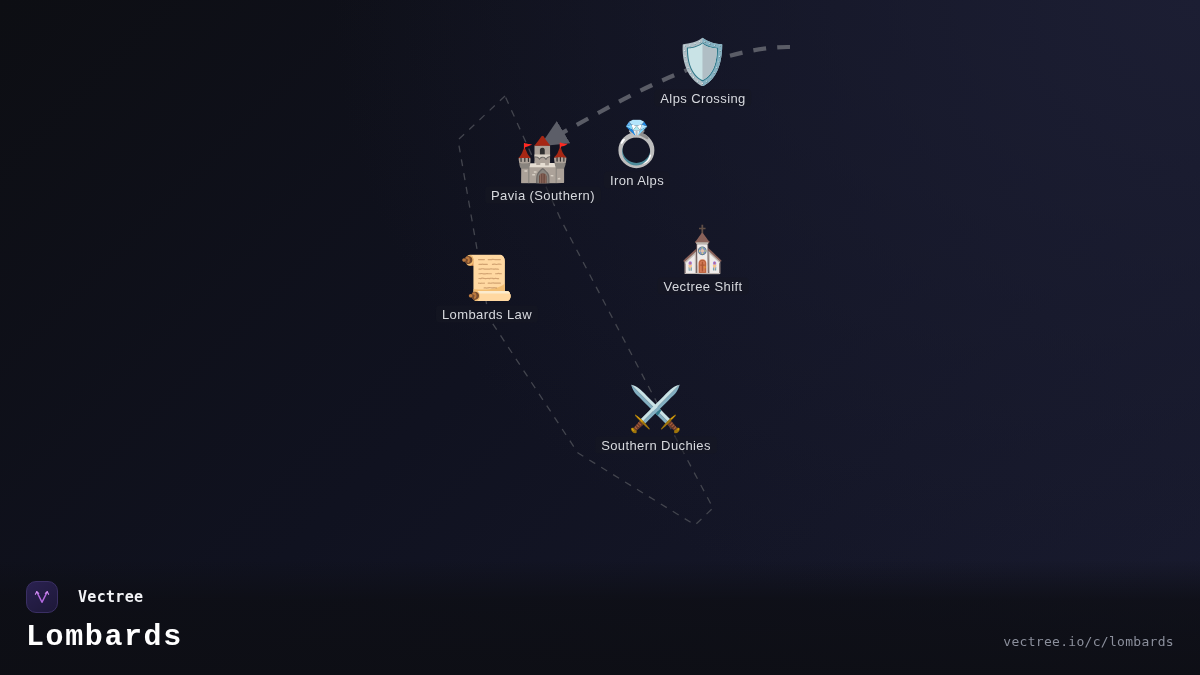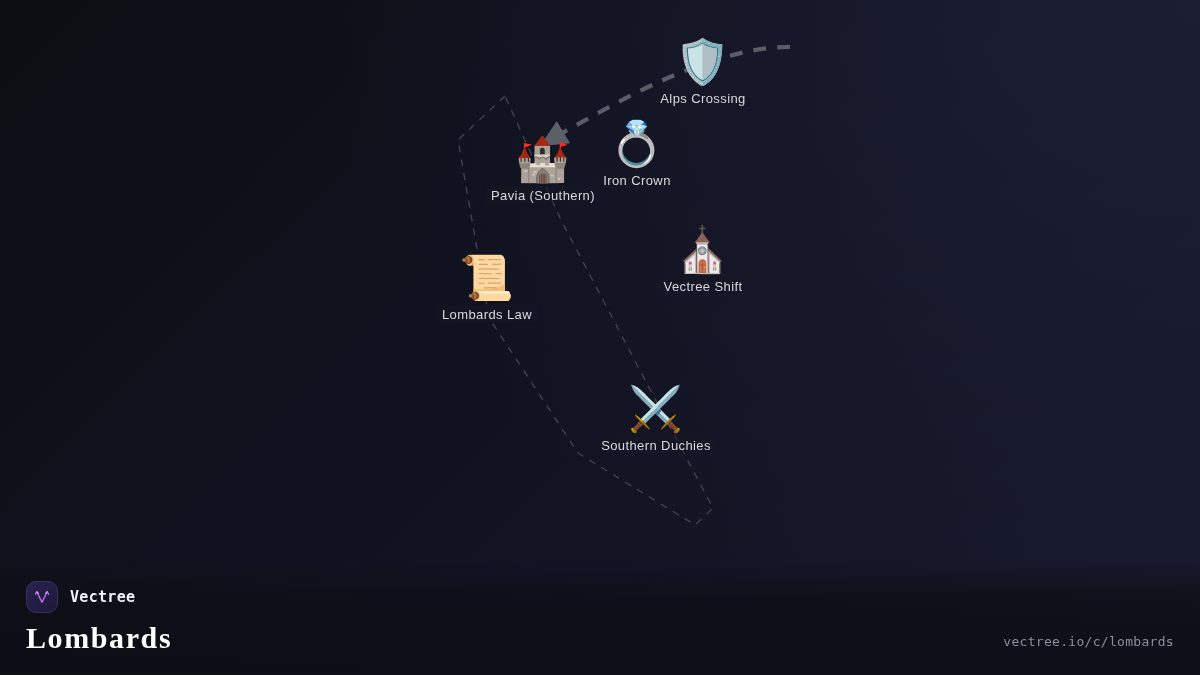--- a/index.html
+++ b/index.html
@@ -61,37 +61,37 @@
     position:absolute;
     left:0; right:0; bottom:0;
     height:115px;
     padding:0 26px 22px 26px;
     display:flex;
     align-items:flex-end;
     justify-content:space-between;
     pointer-events:auto;
   }
   #brand-block { display:flex; flex-direction:column; gap:9px; }
-  #brand-row { display:flex; align-items:center; gap:12px; }
+  #brand-row { display:flex; align-items:center; gap:20px; }
   #logo-mark {
     width:32px; height:32px;
     border-radius:10px;
     background:linear-gradient(145deg,#2a2150 0%,#1d1838 100%);
     border:1px solid #3a2f63;
     display:flex; align-items:center; justify-content:center;
   }
   #brand-name {
     font-family:"DejaVu Sans Mono", "Liberation Mono", monospace;
     font-size:15px;
     font-weight:bold;
     color:#f2f3f6;
     letter-spacing:0.3px;
   }
   #page-title {
-    font-family:Liberation Serif, serif;
+    font-family:Liberation Mono, monospace;
     font-size:30px;
     font-weight:bold;
     color:#ffffff;
     letter-spacing:1.6px;
     line-height:1.05;
   }
   #footer-url {
     font-family:"DejaVu Sans Mono", "Liberation Mono", monospace;
     font-size:13px;
     color:#8b8f9c;
@@ -122,21 +122,21 @@
     <div class="node-label">Alps Crossing</div>
   </div>
 
   <div class="node" style="left:543px; top:168px;">
     <div class="node-icon">🏰</div>
     <div class="node-label">Pavia (Southern)</div>
   </div>
 
   <div class="node" style="left:637px; top:153px;">
     <div class="node-icon">💍</div>
-    <div class="node-label">Iron Crown</div>
+    <div class="node-label">Iron Alps</div>
   </div>
 
   <div class="node" style="left:703px; top:259px;">
     <div class="node-icon">⛪</div>
     <div class="node-label">Vectree Shift</div>
   </div>
 
   <div class="node" style="left:487px; top:287px;">
     <div class="node-icon">📜</div>
     <div class="node-label">Lombards Law</div>

